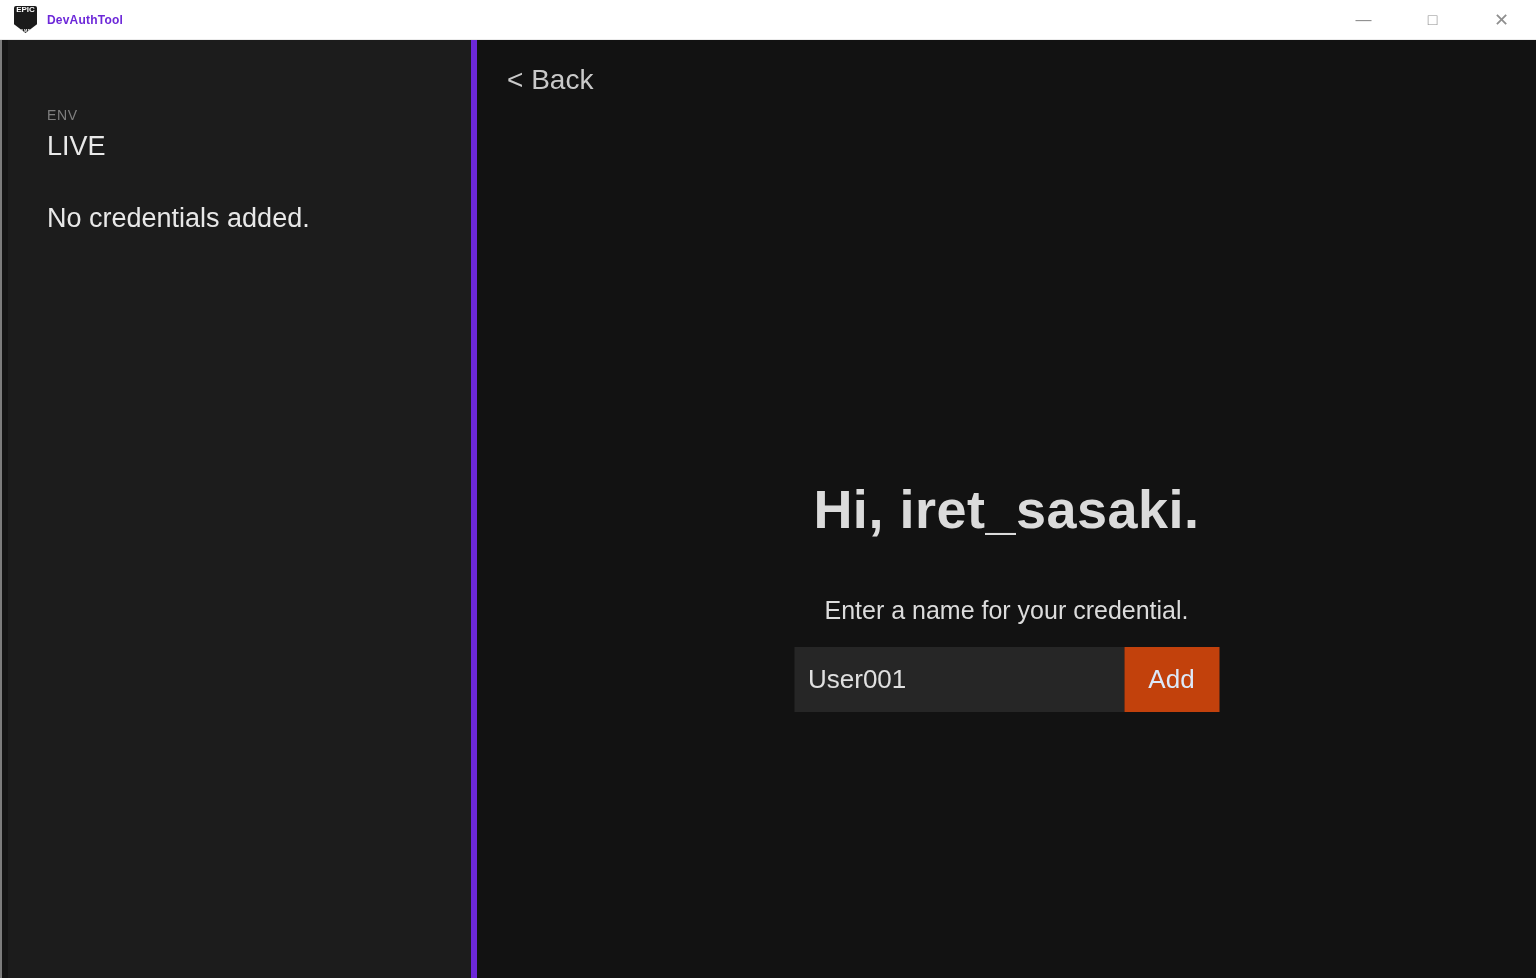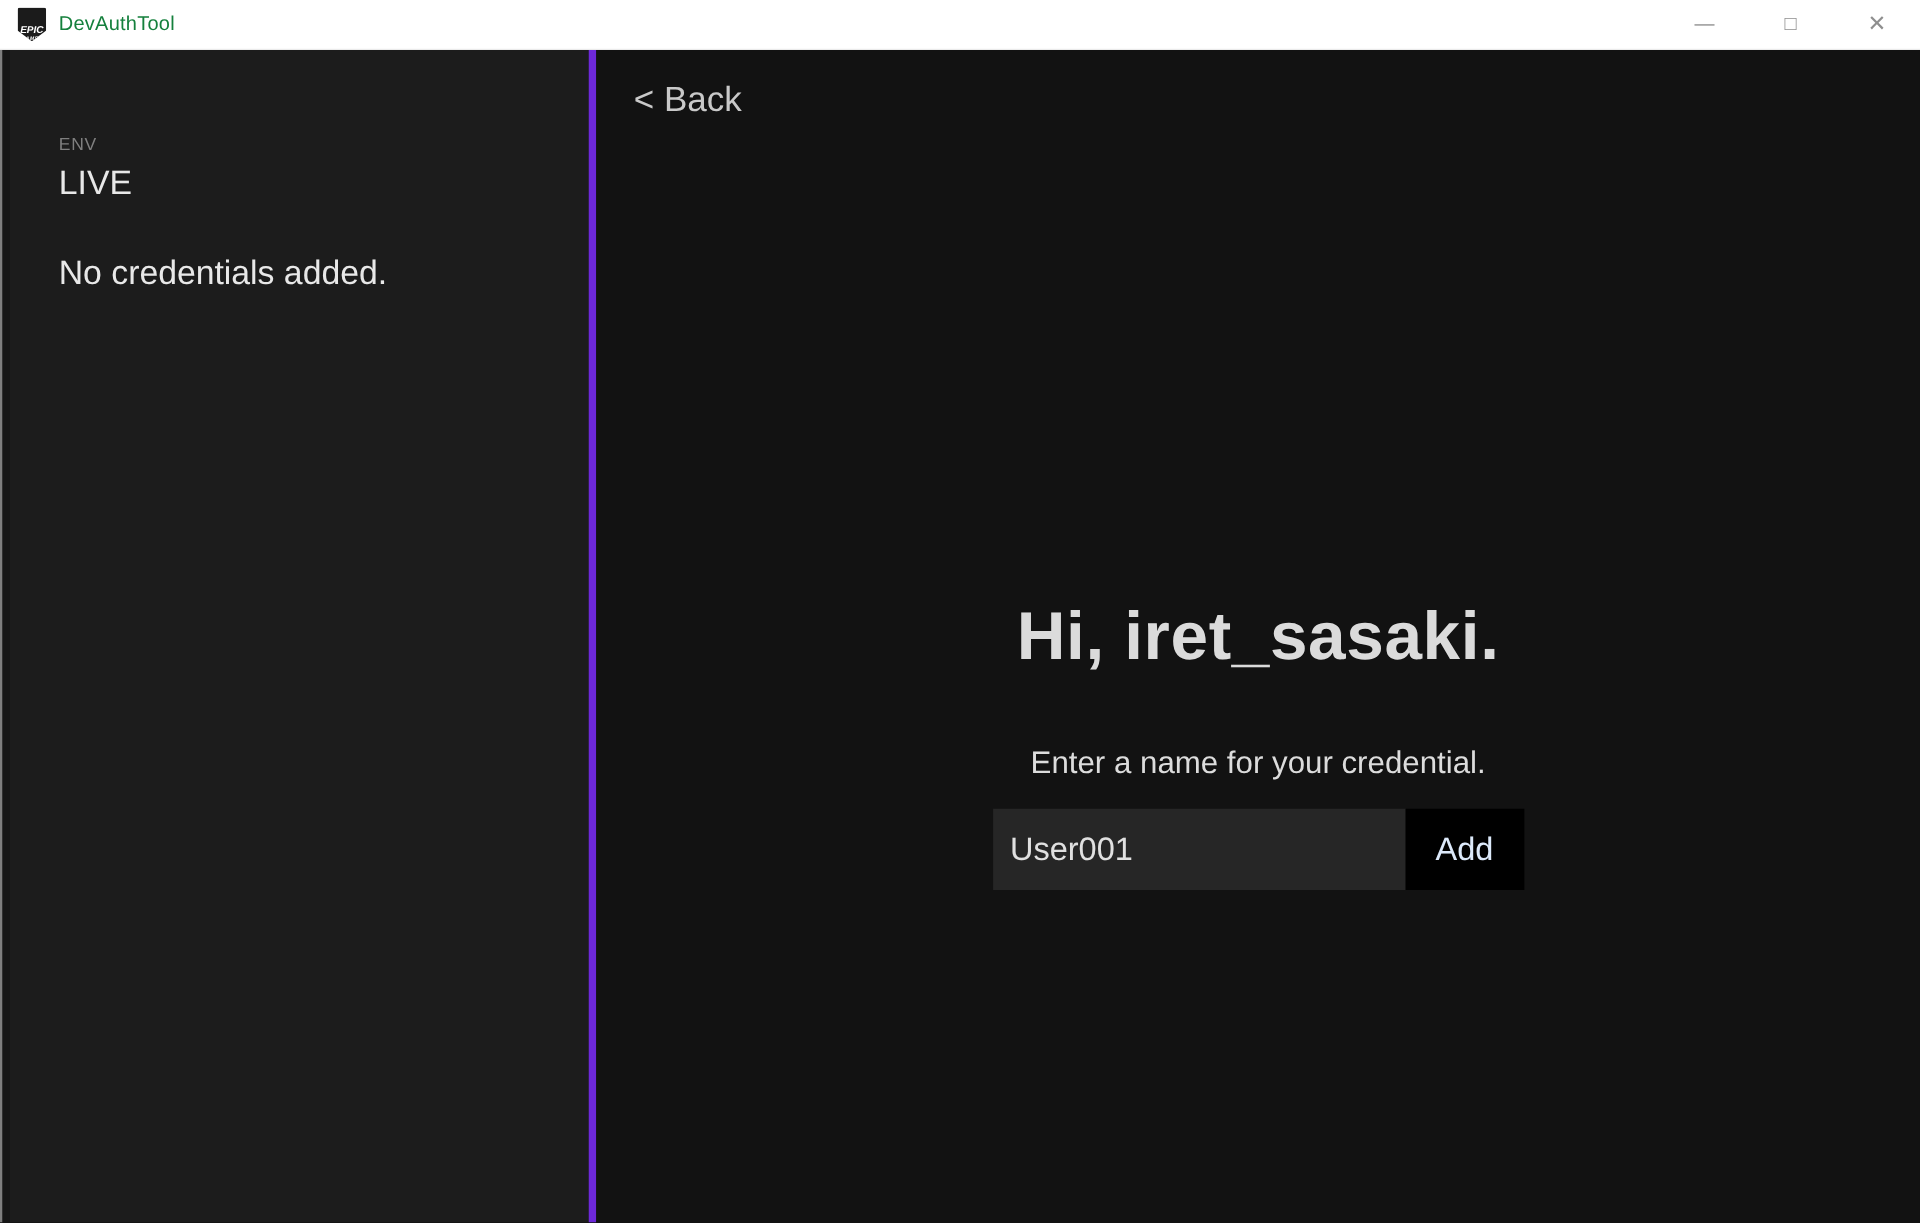--- a/index.html
+++ b/index.html
@@ -18,32 +18,32 @@
     display: flex;
     align-items: center;
     padding-left: 14px;
   }
   .epic-logo {
     width: 23px; height: 27px;
     background: #1b1b1b;
     clip-path: polygon(0 0, 100% 0, 100% 68%, 50% 100%, 0 68%);
     border-radius: 2px;
     display: flex; flex-direction: column;
-    align-items: center; justify-content: flex-end;
+    align-items: center; justify-content: space-between;
     color: #ffffff;
     flex-shrink: 0;
-    font-style: italic;
   }
   .epic-logo .l1 { font-size: 8px; font-weight: bold; line-height: 8px; letter-spacing: 0px; }
   .epic-logo .l2 { font-size: 4px; font-weight: bold; line-height: 5px; letter-spacing: 0.5px; }
   .app-title {
     margin-left: 10px;
-    color: #15803d;
-    font-size: 16px;
+    color: #6d28d9;
+    font-size: 12px;
     letter-spacing: 0.2px;
+    font-weight: bold;
   }
   .win-controls {
     margin-left: auto;
     display: flex;
     height: 100%;
   }
   .win-btn {
     width: 69px; height: 100%;
     display: flex; align-items: center; justify-content: center;
     color: #8f8f8f;
@@ -136,21 +136,21 @@
     border: none;
     outline: none;
     color: #e0e0e0;
     font-size: 26px;
     font-family: "Liberation Sans", "DejaVu Sans", sans-serif;
     padding: 0 14px;
   }
   .add-btn {
     width: 95px;
     border: none;
-    background: #000000;
+    background: #c2410c;
     color: #dce9fa;
     font-size: 26px;
     font-family: "Liberation Sans", "DejaVu Sans", sans-serif;
     cursor: pointer;
   }
 </style>
 </head>
 <body>
 
 <div class="titlebar">

